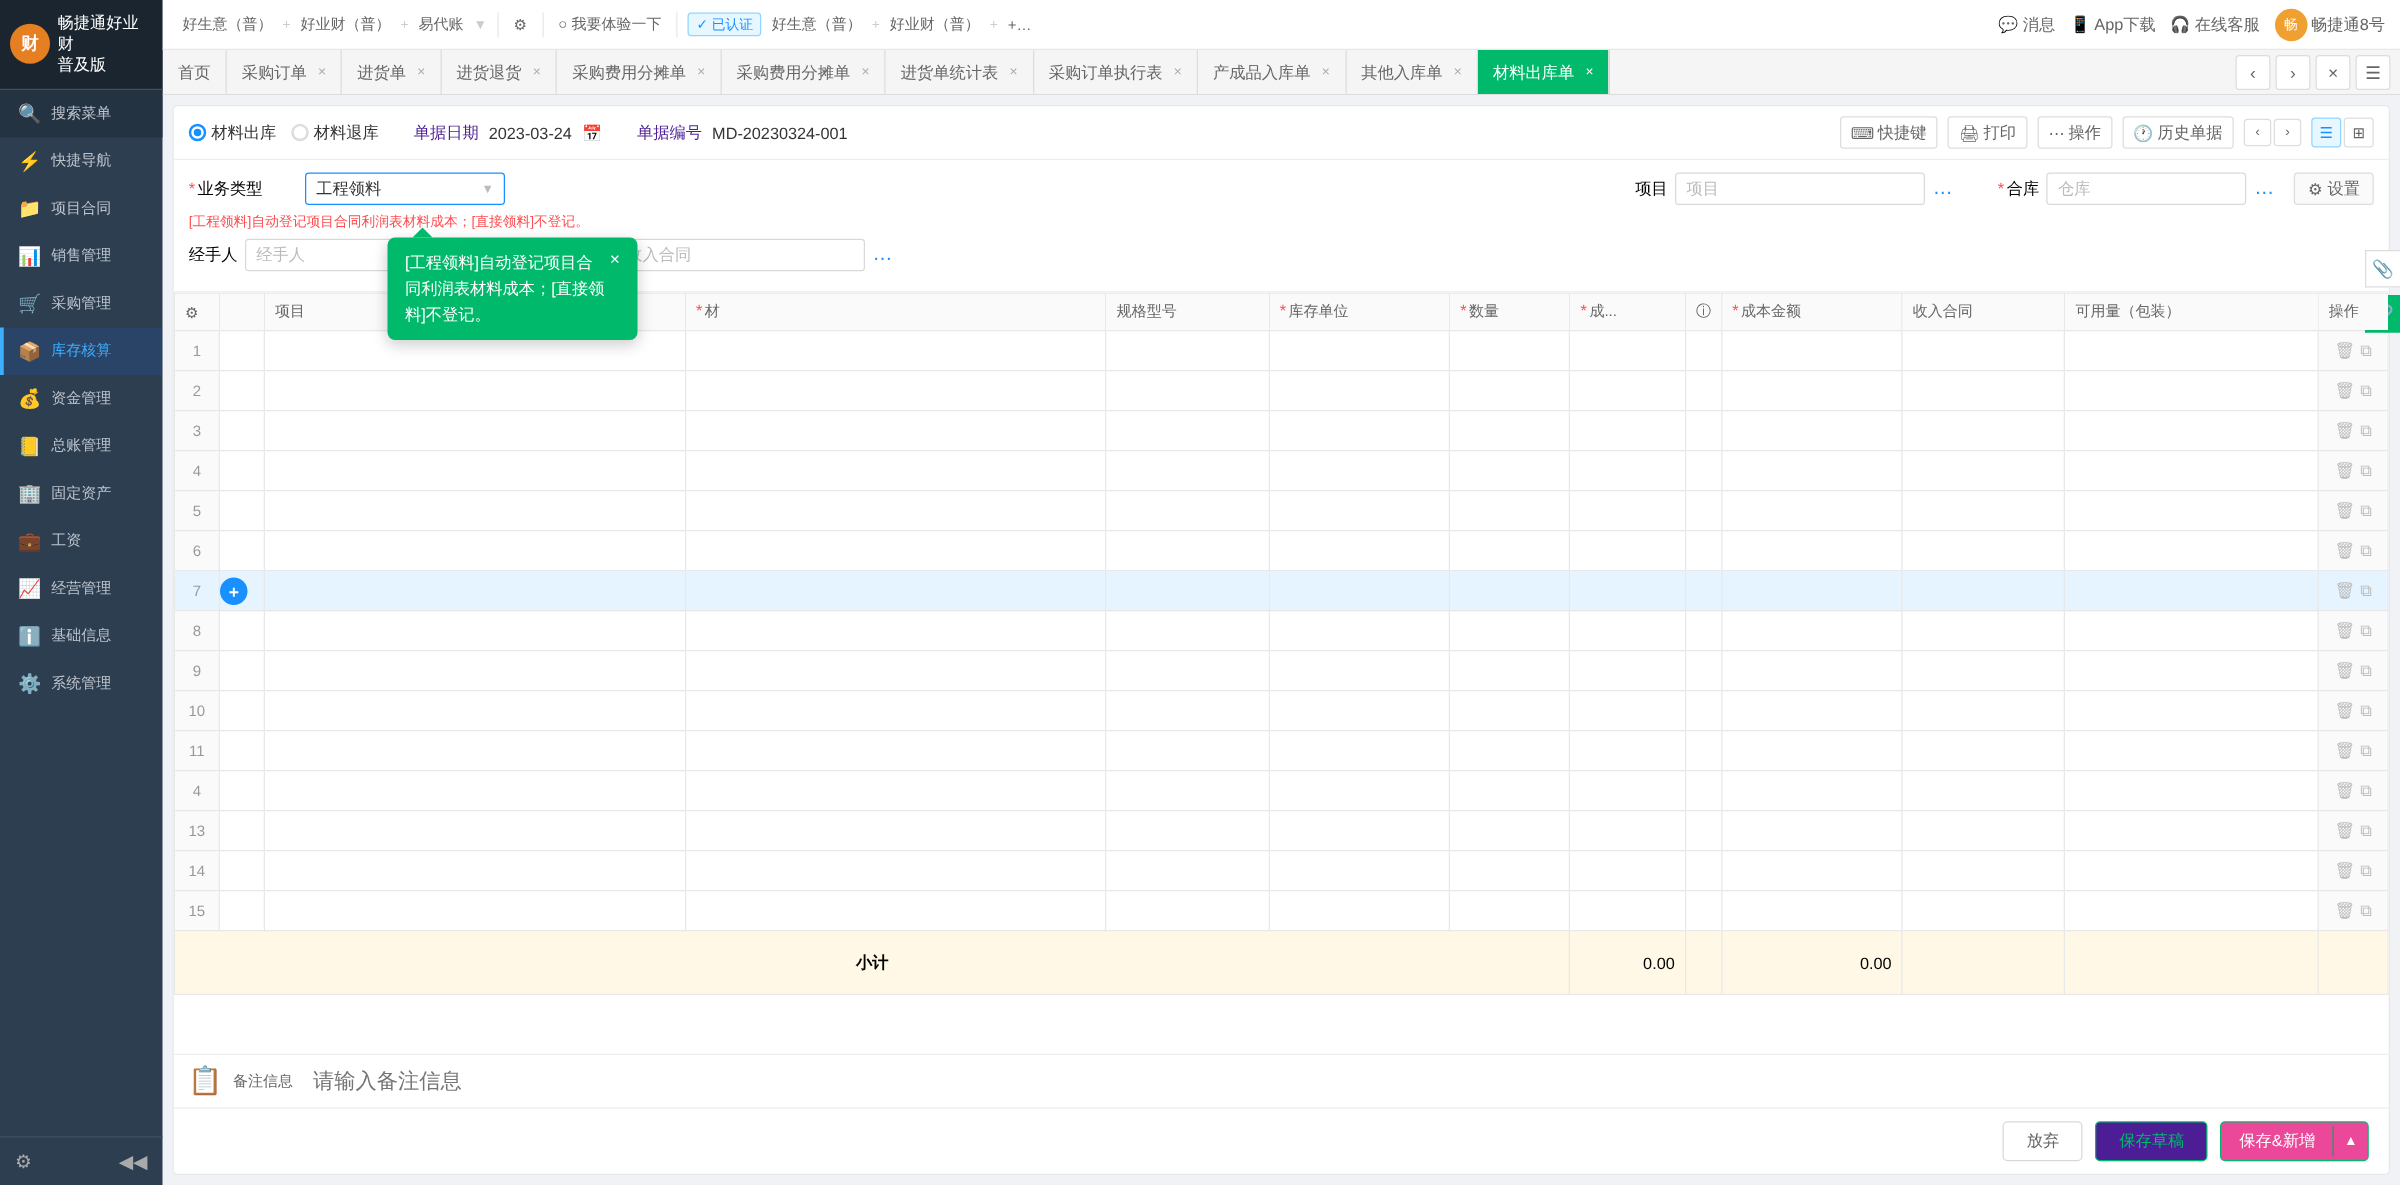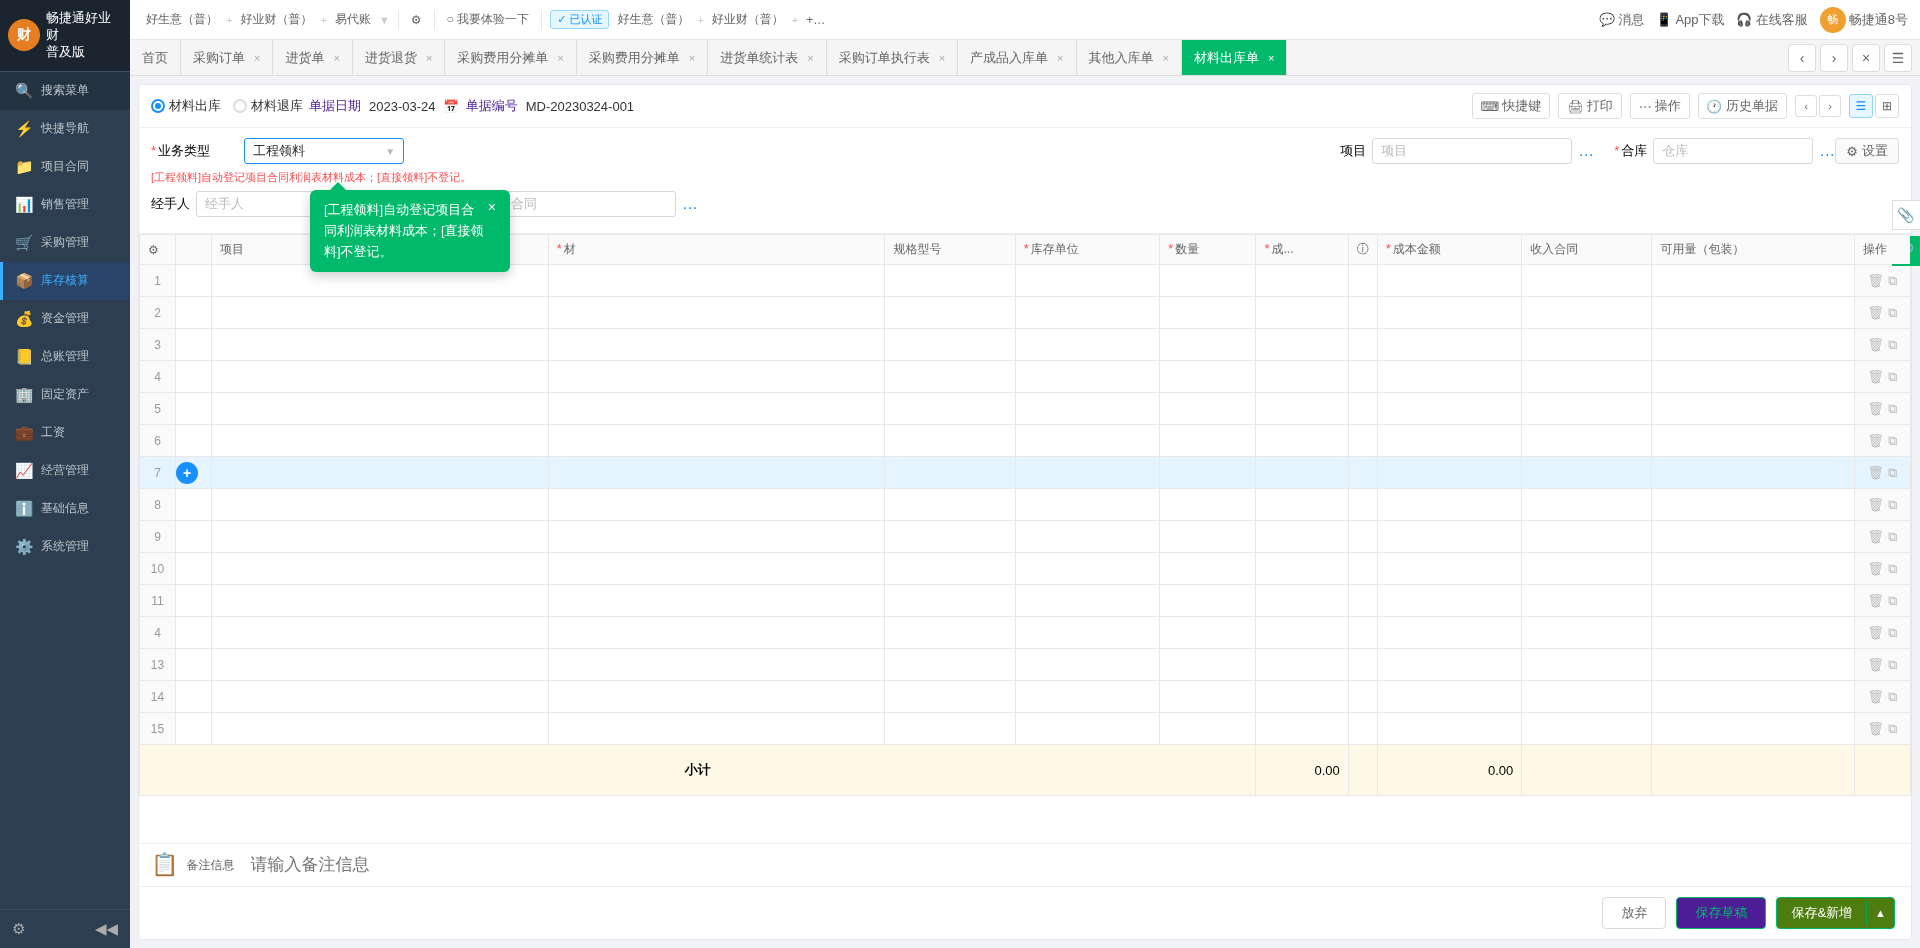--- a/index.html
+++ b/index.html
@@ -137,21 +137,21 @@
       background: #fff;
       margin: 8px;
       border-radius: 4px;
       border: 1px solid #e8e8e8;
     }
 
     
     .page-toolbar {
       padding: 8px 12px;
       border-bottom: 1px solid #eee;
-      display: flex; align-items: center; gap: 6px;
+      display: flex; align-items: center; gap: 28px;
       flex-shrink: 0;
     }
     .radio-group { display: flex; gap: 12px; align-items: center; }
     .radio-item { display: flex; align-items: center; gap: 4px; cursor: pointer; color: #333; }
     .radio-dot {
       width: 14px; height: 14px; border-radius: 50%; border: 2px solid #ddd; background: #fff;
       display: flex; align-items: center; justify-content: center;
     }
     .radio-dot.checked { border-color: #1890ff; }
     .radio-dot.checked::after { content: ''; width: 6px; height: 6px; border-radius: 50%; background: #1890ff; }
@@ -169,21 +169,21 @@
     .view-btns { display: flex; gap: 2px; }
     .view-btn { width: 24px; height: 24px; border: 1px solid #ddd; border-radius: 3px; display: flex; align-items: center; justify-content: center; cursor: pointer; color: #666; font-size: 12px; }
     .view-btn.active { background: #e6f7ff; border-color: #91d5ff; color: #1890ff; }
 
     
     .form-area {
       padding: 10px 12px;
       border-bottom: 1px solid #eee;
       flex-shrink: 0;
     }
-    .form-row { display: flex; align-items: flex-start; margin-bottom: 6px; }
+    .form-row { display: flex; gap: 16px; align-items: flex-start; margin-bottom: 6px; }
     .form-field { display: flex; align-items: center; gap: 6px; }
     .field-required { color: #ff4d4f; margin-right: 2px; }
     .field-input {
       border: 1px solid #d9d9d9; border-radius: 3px; padding: 3px 8px;
       min-width: 140px; color: #333; display: flex; align-items: center; justify-content: space-between;
       cursor: pointer; background: #fff;
     }
     .field-input.focused { border-color: #1890ff; }
     .field-input .fi-arrow { color: #bbb; font-size: 10px; }
     .field-dots { color: #1890ff; cursor: pointer; font-size: 16px; }
@@ -273,21 +273,21 @@
       gap: 10px;
       flex-shrink: 0;
     }
     .btn {
       padding: 6px 18px; border-radius: 4px; cursor: pointer; font-size: 13px; border: 1px solid;
     }
     .btn-default { border-color: #d9d9d9; color: #666; background: #fff; }
     .btn-primary { background: #00b96b; border-color: #00b96b; color: #fff; }
     .btn-split {
       display: flex; align-items: center;
-      background: #4d7c0f; border: 1px solid #00b96b; border-radius: 4px; overflow: hidden;
+      background: #ec4899; border: 1px solid #00b96b; border-radius: 4px; overflow: hidden;
       cursor: pointer;
     }
     .btn-split-main { padding: 6px 14px; color: #fff; font-size: 13px; }
     .btn-split-arrow { padding: 6px 8px; color: #fff; border-left: 1px solid #00a860; font-size: 11px; }
 
     
     .right-panel {
       position: fixed; right: 0; top: 200px;
       display: flex; flex-direction: column; gap: 2px;
     }

